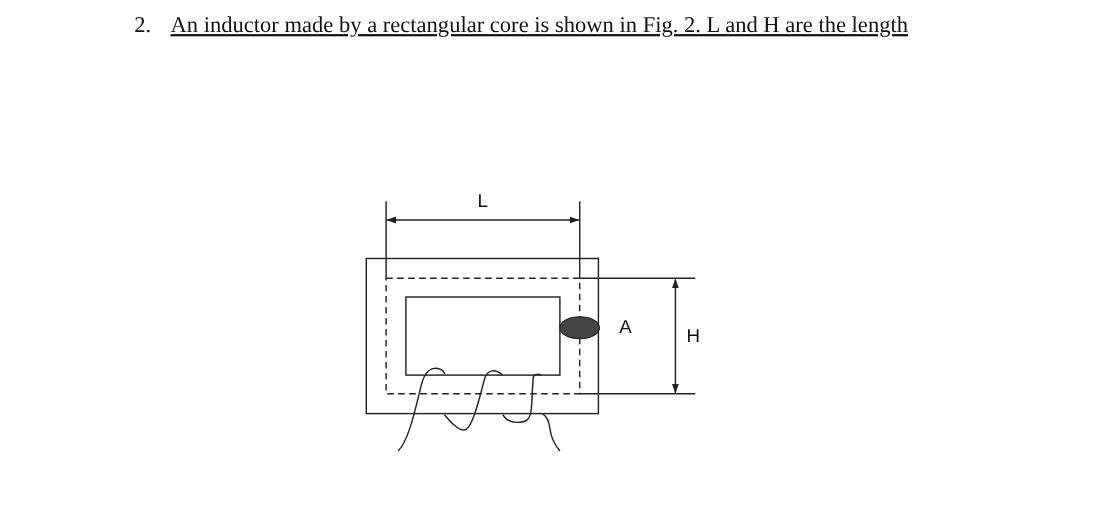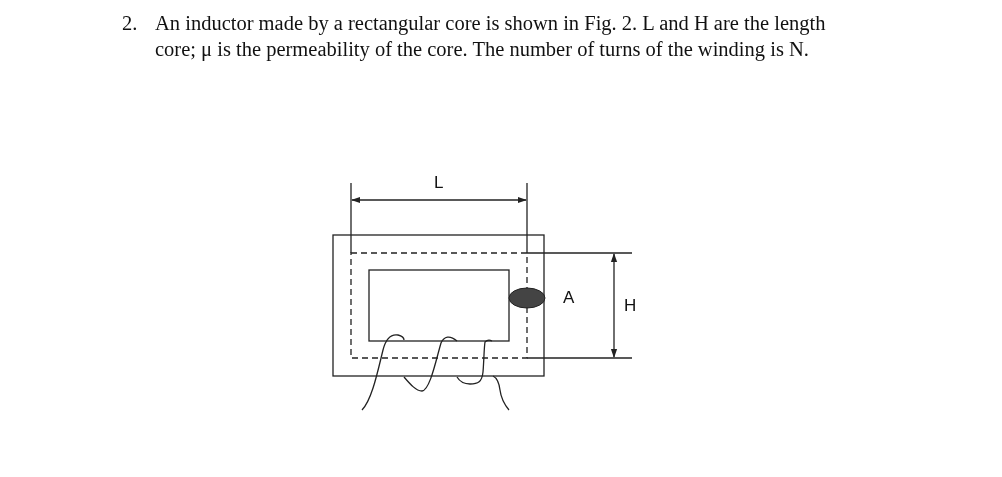--- a/index.html
+++ b/index.html
@@ -4,36 +4,35 @@
 <style>
   html, body { margin: 0; padding: 0; background: #ffffff; }
   body { width: 1002px; height: 477px; position: relative; overflow: hidden; }
   .problem {
     position: absolute; left: 120px; top: 11px; width: 800px;
     font-family: "Liberation Serif", "DejaVu Serif", serif;
     font-size: 20.5px; line-height: 25.5px; color: #111;
   }
   .problem .num { position: absolute; left: 2px; top: 0; }
   .problem .body { position: absolute; left: 35px; top: 0; width: 760px; }
-  .problem .line { display: block; white-space: nowrap; }
+  .problem .line { display: block; white-space: nowrap; text-decoration: underline; }
   svg.figure { position: absolute; left: 0; top: 0; }
   .fig-label {
     position: absolute;
     font-family: "Liberation Sans", "DejaVu Sans", sans-serif;
     font-size: 17px; color: #111;
   }
 </style>
 </head>
 <body>
 
 <div class="problem">
   <span class="num">2.</span>
   <div class="body">
     <span class="line">An inductor made by a rectangular core is shown in Fig. 2. L and H are the length</span>
-    <span class="line">core; μ is the permeability of the core. The number of turns of the winding is N.</span>
   </div>
 </div>
 
 <svg class="figure" width="1002" height="477" viewBox="0 0 1002 477">
   <defs>
     <marker id="arrow" viewBox="0 0 10 10" refX="9" refY="5" markerWidth="7" markerHeight="7" orient="auto-start-reverse">
       <path d="M0,1.5 L10,5 L0,8.5 z" fill="#222"></path>
     </marker>
   </defs>
   <g stroke="#222" stroke-width="1.3" fill="none">

